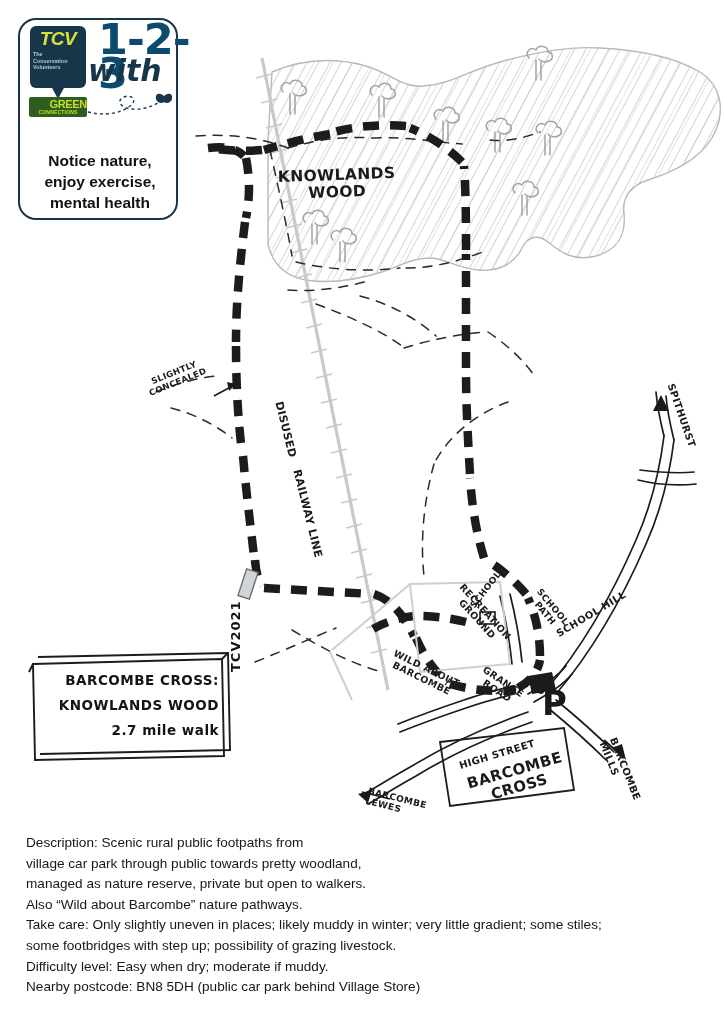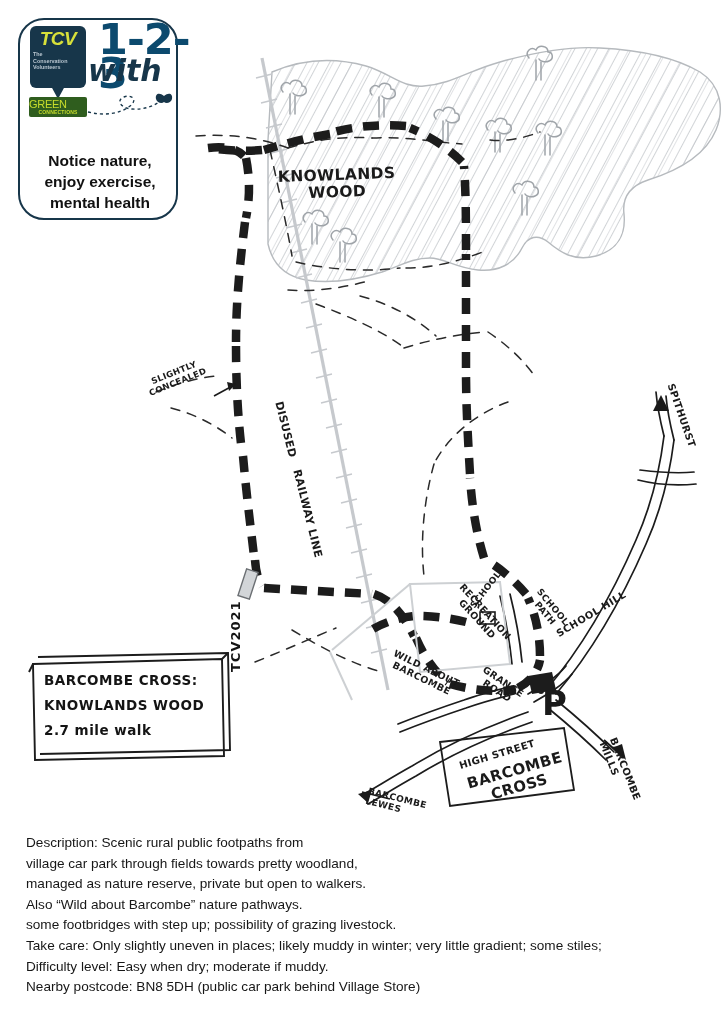--- a/index.html
+++ b/index.html
@@ -11,21 +11,21 @@
   }
   #sheet{position:absolute;inset:0;background:#fff;}
 
   
   #map-area{position:absolute;left:0;top:0;width:724px;height:830px;}
   #map-svg{position:absolute;left:0;top:0;}
 
   
   #logo-badge{
     position:absolute;left:18px;top:18px;width:160px;height:202px;
-    background:#ffffff;border:2px solid #17364a;border-radius:26px;
+    background:#ffffff;border:2px solid #17364a;border-radius:18px;
     box-sizing:border-box;z-index:40;
   }
   #logo-top{position:relative;height:100px;}
   .tcv-pin{
     position:absolute;left:10px;top:6px;width:56px;height:62px;
     background:#17364a;border-radius:6px;
   }
   .tcv-pin:after{
     content:"";position:absolute;left:50%;bottom:-11px;margin-left:-7px;
     width:0;height:0;border-left:7px solid transparent;border-right:7px solid transparent;
@@ -38,22 +38,22 @@
   }
   .tcv-sub{
     position:absolute;left:13px;top:31px;width:50px;
     font-size:5.4px;line-height:6.6px;color:#b9c6d0;font-weight:bold;
   }
   .green-badge{
     position:absolute;left:9px;top:77px;width:58px;height:20px;
     background:#2f5d1e;border-radius:2px;
   }
   .green-badge .g1{
-    position:absolute;left:0;top:1px;width:58px;text-align:left;
-    font-weight:normal;font-size:11px;color:#c7dc2b;letter-spacing:-0.3px;
+    position:absolute;left:0;top:1px;width:58px;text-align:right;
+    font-weight:bold;font-size:11px;color:#c7dc2b;letter-spacing:-0.3px;
   }
   .green-badge .g2{
     position:absolute;left:0;top:12px;width:58px;text-align:center;
     font-weight:bold;font-size:5px;color:#c7dc2b;letter-spacing:0.2px;
   }
   .onetwothree{
     position:absolute;left:78px;top:2px;width:94px;
     font-size:43px;font-weight:bold;color:#0c4a6e;
     letter-spacing:-1px;line-height:34px;
     font-family:"DejaVu Sans", sans-serif;
@@ -75,21 +75,21 @@
   .hw{
     position:absolute;white-space:nowrap;
     font-family:"DejaVu Sans", sans-serif;
     font-weight:bold;color:#1a1a1a;
     letter-spacing:0.4px;
   }
   .hw.lines{white-space:normal;text-align:center;line-height:1.12em;}
 
   
   #title-box{
-    position:absolute;left:30px;top:655px;width:192px;height:92px;z-index:30;
+    position:absolute;left:30px;top:655px;width:192px;height:92px;z-index:30;text-align:right;
   }
   #title-box .tb-text{
     position:absolute;left:14px;top:13px;width:175px;
     font-family:"DejaVu Sans", sans-serif;font-weight:bold;
     font-size:13.5px;line-height:25px;color:#141414;letter-spacing:0.5px;
   }
   #tcv-year{
     position:absolute;left:228px;top:672px;z-index:30;
     font-family:"DejaVu Sans", sans-serif;font-weight:bold;font-size:13px;
     color:#141414;letter-spacing:1px;
@@ -439,22 +439,22 @@
         <div>Notice nature,</div>
         <div>enjoy exercise,</div>
         <div>mental health</div>
       </div>
     </div>
 
   </div>
 
   <div id="description">
     <div class="dline">Description: Scenic rural public footpaths from</div>
-    <div class="dline">village car park through fields towards pretty woodland,</div>
+    <div class="dline">village car park through public towards pretty woodland,</div>
     <div class="dline">managed as nature reserve, private but open to walkers.</div>
     <div class="dline">Also “Wild about Barcombe” nature pathways.</div>
+    <div class="dline">Take care: Only slightly uneven in places; likely muddy in winter; very little gradient; some stiles;</div>
     <div class="dline">some footbridges with step up; possibility of grazing livestock.</div>
-    <div class="dline">Take care: Only slightly uneven in places; likely muddy in winter; very little gradient; some stiles;</div>
     <div class="dline">Difficulty level: Easy when dry; moderate if muddy.</div>
     <div class="dline">Nearby postcode: BN8 5DH (public car park behind Village Store)</div>
   </div>
 
 </div>
 
 </body></html>

